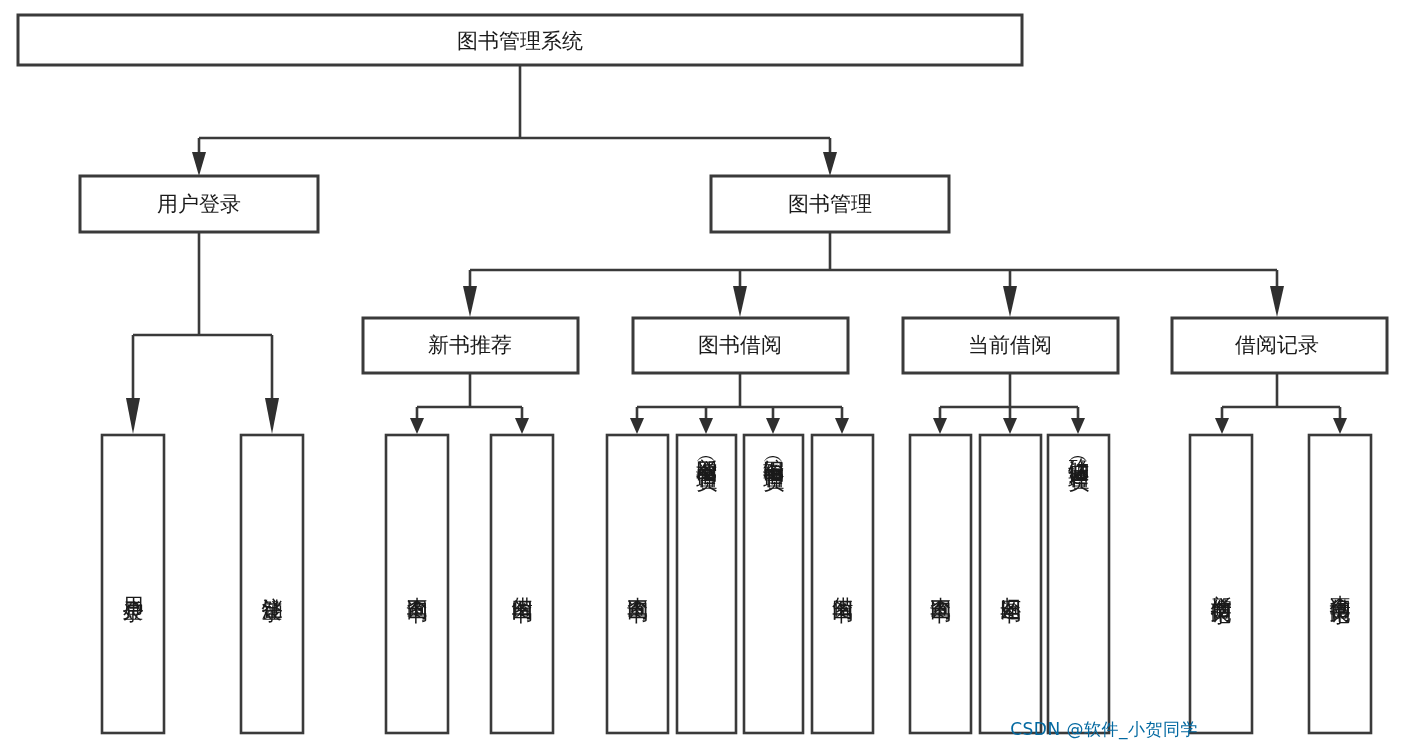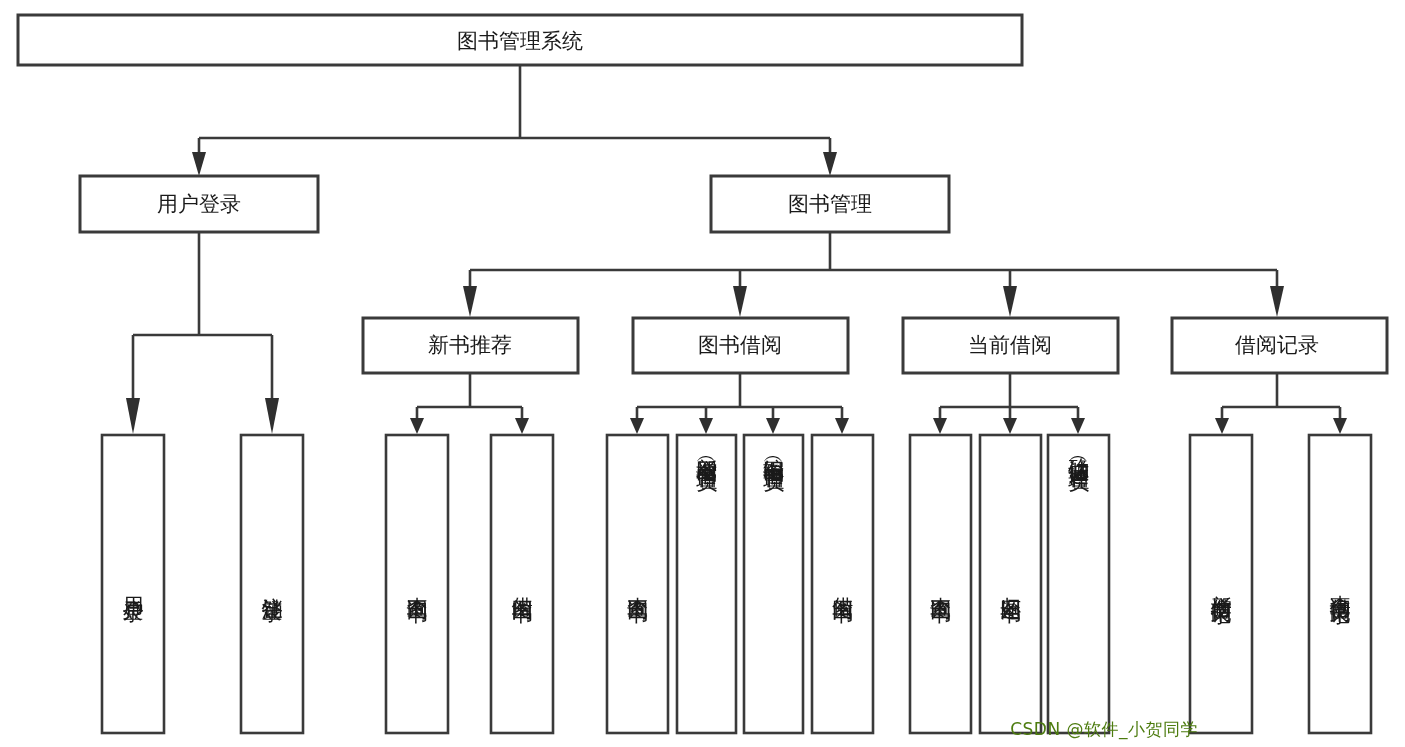--- a/index.html
+++ b/index.html
@@ -68,21 +68,21 @@
     letter-spacing: 2px;
     color: #1a1a1a;
     white-space: nowrap;
   }
   .watermark {
     position: absolute;
     right: 10px;
     bottom: 6px;
     font-family: "DejaVu Sans", "Liberation Sans", sans-serif;
     font-size: 17px;
-    color: #4d7c0f;
+    color: #0369a1;
     letter-spacing: 0.5px;
     user-select: none;
   }
 </style>
 </head>
 <body>
 
 <div id="diagram-root">
 
   <svg id="flow" viewBox="0 0 1405 747" xmlns="http://www.w3.org/2000/svg">

